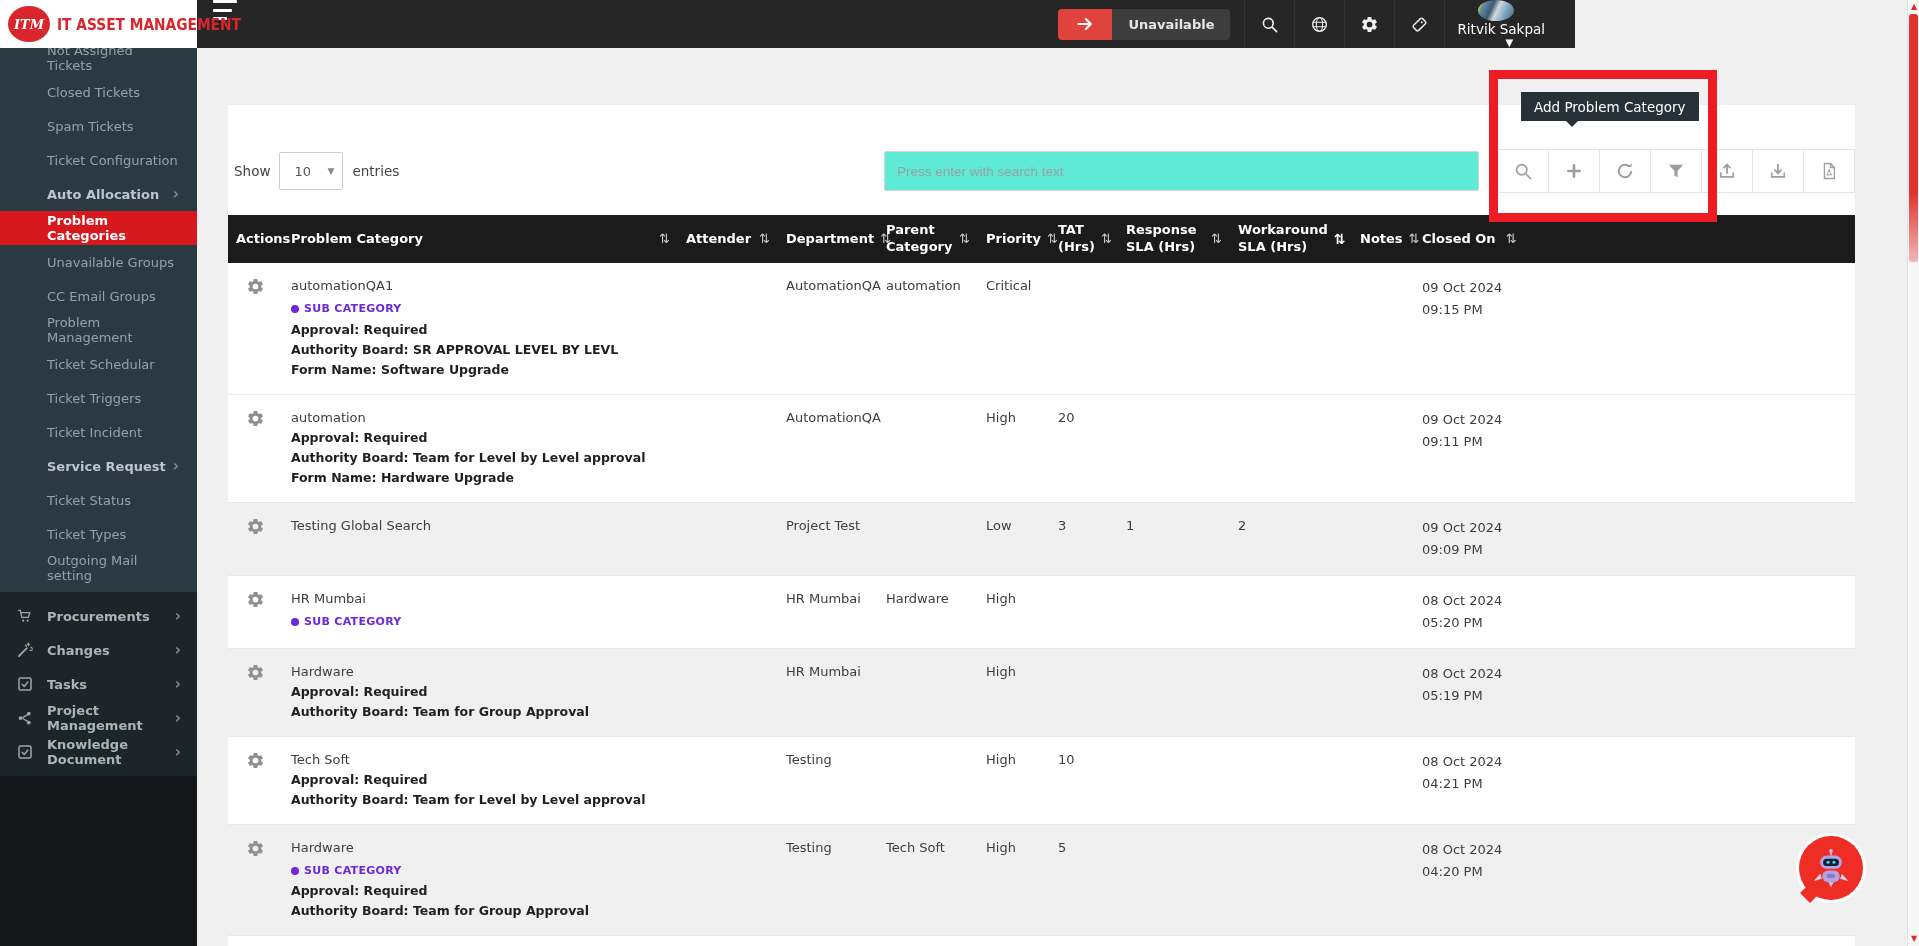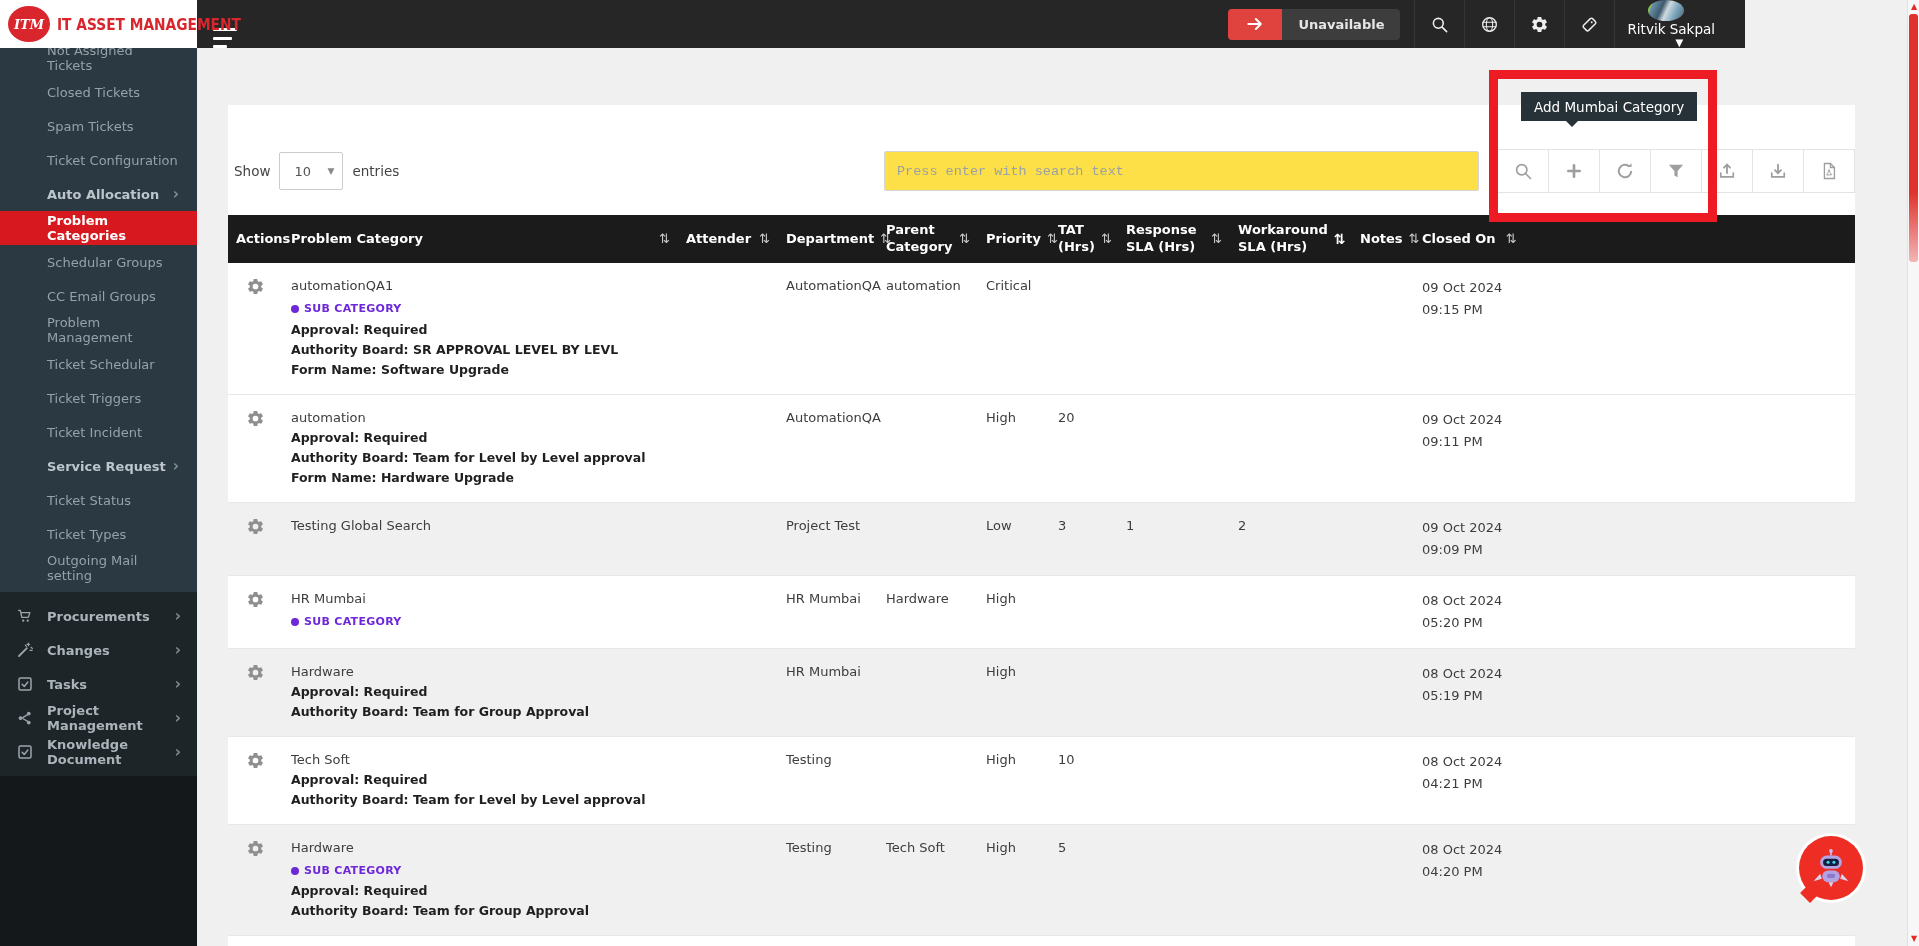--- a/index.html
+++ b/index.html
@@ -1,20 +1,20 @@
 <!DOCTYPE html>
 <html><head>
 <meta charset="utf-8">
 <style>
   * { margin:0; padding:0; box-sizing:border-box; }
   html,body { width:1919px; height:946px; font-family:"DejaVu Sans","Liberation Sans",sans-serif; }
   .app { position:relative; width:1919px; height:946px; overflow:hidden; background:#f0f0f0; }
 
   
-  .topbar { position:absolute; left:0; top:0; width:1745px; height:48px; background:#262626; z-index:40; display:flex; align-items:flex-end; }
+  .topbar { position:absolute; left:0; top:0; width:1575px; height:48px; background:#262626; z-index:40; display:flex; align-items:flex-start; }
   .logo { width:197px; height:48px; background:#fff; display:flex; align-items:center; gap:7px; padding:0 8px; cursor:pointer; }
   .logo-badge { min-width:42px; height:36px; background:#d8262c; color:#fff; border-radius:50%; display:flex; align-items:center; justify-content:center; font-weight:700; font-size:13px; font-family:"DejaVu Serif","Liberation Serif",serif; font-style:italic; }
   .logo-text { color:#d8262c; font-weight:700; font-size:16px; transform:scaleX(.86); transform-origin:left center; white-space:nowrap; }
   .hamburger { margin-left:16px; width:26px; height:20px; background:none; border:none; cursor:pointer; display:flex; flex-direction:column; justify-content:space-between; align-items:flex-start; }
   .hamburger span { height:3px; background:#fff; border-radius:1px; display:block; }
   .hamburger .b1{width:24px}.hamburger .b2{width:19px}.hamburger .b3{width:14px}
   .top-right { margin-left:auto; display:flex; align-items:center; height:100%; padding-right:30px; }
   .status-pill { display:flex; height:31px; border-radius:4px; overflow:hidden; margin-right:14px; cursor:pointer; }
   .pill-left { width:54px; background:#e0433d; display:flex; align-items:center; justify-content:center; }
   .pill-left svg { width:20px; height:20px; stroke:#fff; }
@@ -43,21 +43,21 @@
   .titlebar { position:absolute; left:197px; top:48px; width:1710px; height:43px; background:#1e1e1e; border-left:5px solid #dd1b21; display:flex; align-items:center; padding-left:11px; z-index:20; }
   .titlebar h1 { color:#fff; font-size:24px; font-weight:400; letter-spacing:.2px; }
 
   
   .content { position:absolute; left:197px; top:91px; width:1710px; height:855px; background:#f0f0f0; padding:14px 52px 0 31px; }
   .card { background:#fff; width:1627px; min-height:841px; padding-top:45px; }
   .toolbar { display:flex; align-items:center; height:42px; padding-left:6px; }
   .show-group { display:flex; align-items:center; gap:9px; color:#444; font-size:13.5px; }
   .page-size { width:64px; height:38px; border:1px solid #ccc; border-radius:2px; display:flex; align-items:center; justify-content:space-between; padding:0 8px 0 14px; color:#555; font-size:13px; cursor:pointer; background:#fff; }
   .caret-small { font-size:9px; color:#888; }
-  .search-input { margin-left:auto; width:595px; height:40px; border:1px solid #d5d5d5; border-radius:2px; padding:0 12px; font-size:13.5px; color:#555; outline:none; font-family:Liberation Mono, monospace; background:#fde047; }
+  .search-input { margin-left:auto; width:595px; height:40px; border:1px solid #d5d5d5; border-radius:2px; padding:0 12px; font-size:13.5px; color:#555; outline:none; font-family:Liberation Sans, sans-serif; background:#5eead4; }
   .search-input::placeholder { color:#9aa0a6; }
   .icon-group { display:flex; margin-left:18px; border:1px solid #e3e3e3; border-right:none; }
   .tool-cell { width:51px; height:42px; border-right:1px solid #e3e3e3; display:flex; align-items:center; justify-content:center; background:#fff; color:#9e9e9e; cursor:pointer; }
   .tool-cell svg { width:20px; height:20px; }
 
   
   table.grid { margin-top:23px; border-collapse:collapse; width:1627px; table-layout:fixed; }
   .grid thead th { background:#1b1b1c; color:#fff; font-size:13px; font-weight:700; text-align:left; padding:7px 8px; height:48px; vertical-align:middle; }
   .th-inner { display:flex; align-items:center; justify-content:space-between; gap:6px; line-height:1.3; }
   .th-inner.start { justify-content:flex-start; gap:10px; }
@@ -113,21 +113,21 @@
           <span class="side-label">Ticket Configuration</span>
         </li>
         <li class="side-item bold">
           <span class="side-label">Auto Allocation</span>
           <span class="chev">›</span>
         </li>
         <li class="side-item active">
           <span class="side-label">Problem Categories</span>
         </li>
         <li class="side-item">
-          <span class="side-label">Schedular Groups</span>
+          <span class="side-label">Unavailable Groups</span>
         </li>
         <li class="side-item">
           <span class="side-label">CC Email Groups</span>
         </li>
         <li class="side-item">
           <span class="side-label">Problem Management</span>
         </li>
         <li class="side-item">
           <span class="side-label">Ticket Schedular</span>
         </li>
@@ -616,21 +616,21 @@
               <td></td>
               <td></td>
               <td></td>
               <td class="upd"></td>
             </tr>
           </tbody>
       </table>
     </div>
   </main>
 
-  <div class="tooltip">Add Mumbai Category</div>
+  <div class="tooltip">Add Problem Category</div>
   <div class="tooltip-arrow"></div>
 
   <div class="annotation"></div>
 
   <div class="fab">
     <svg viewBox="0 0 48 48" width="40" height="40">
       <line x1="24" y1="4" x2="24" y2="9" stroke="#cbbcf2" stroke-width="2"></line>
       <circle cx="24" cy="3.5" r="2.2" fill="#cbbcf2"></circle>
       <rect x="11" y="9" width="26" height="16" rx="8" fill="#b4a3e3"></rect>
       <rect x="14.5" y="13" width="19" height="8.5" rx="4.2" fill="#171d3d"></rect>

